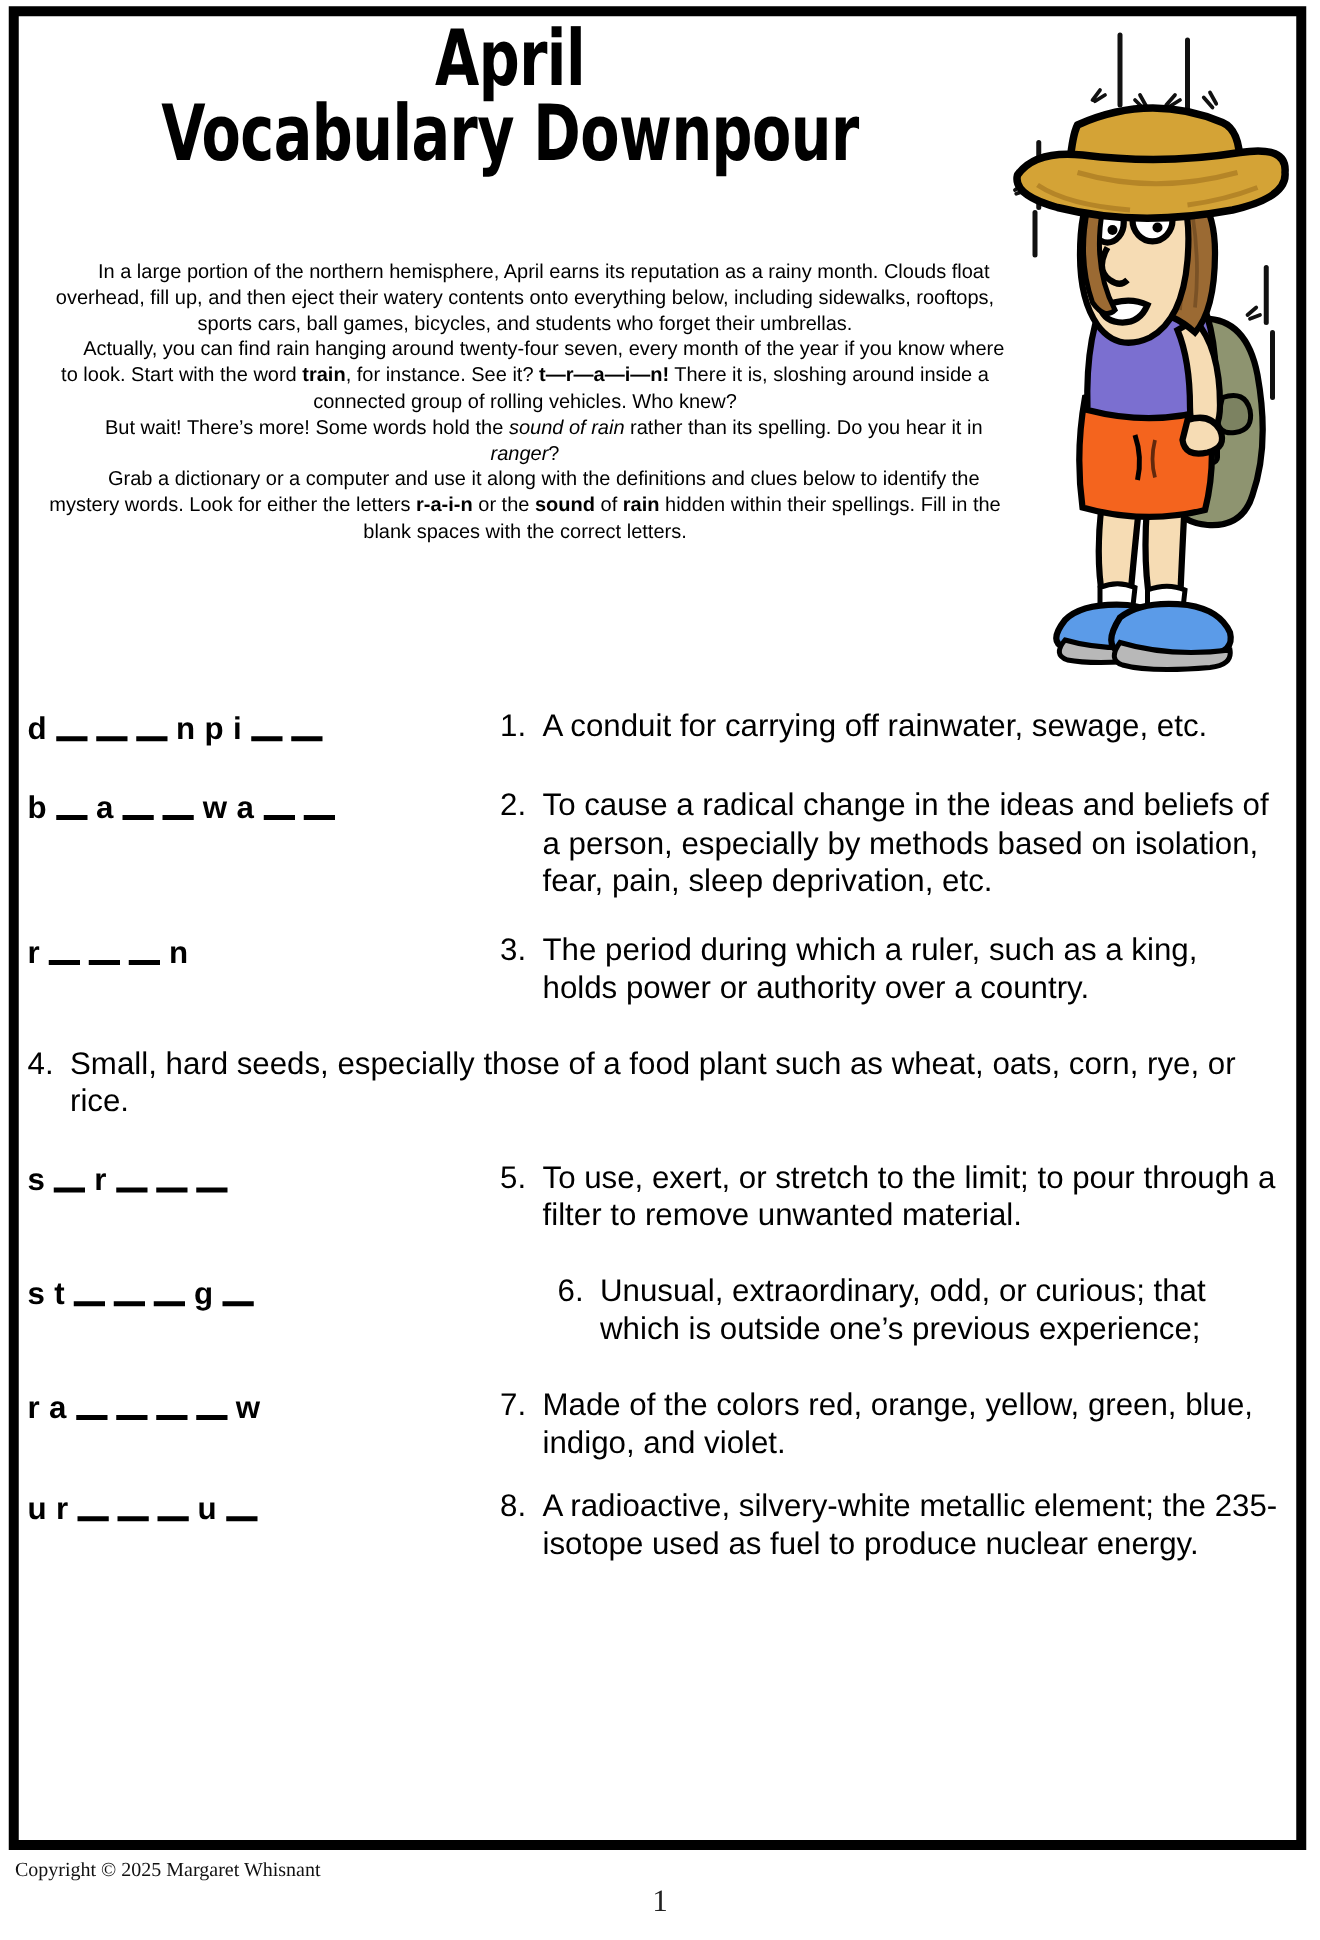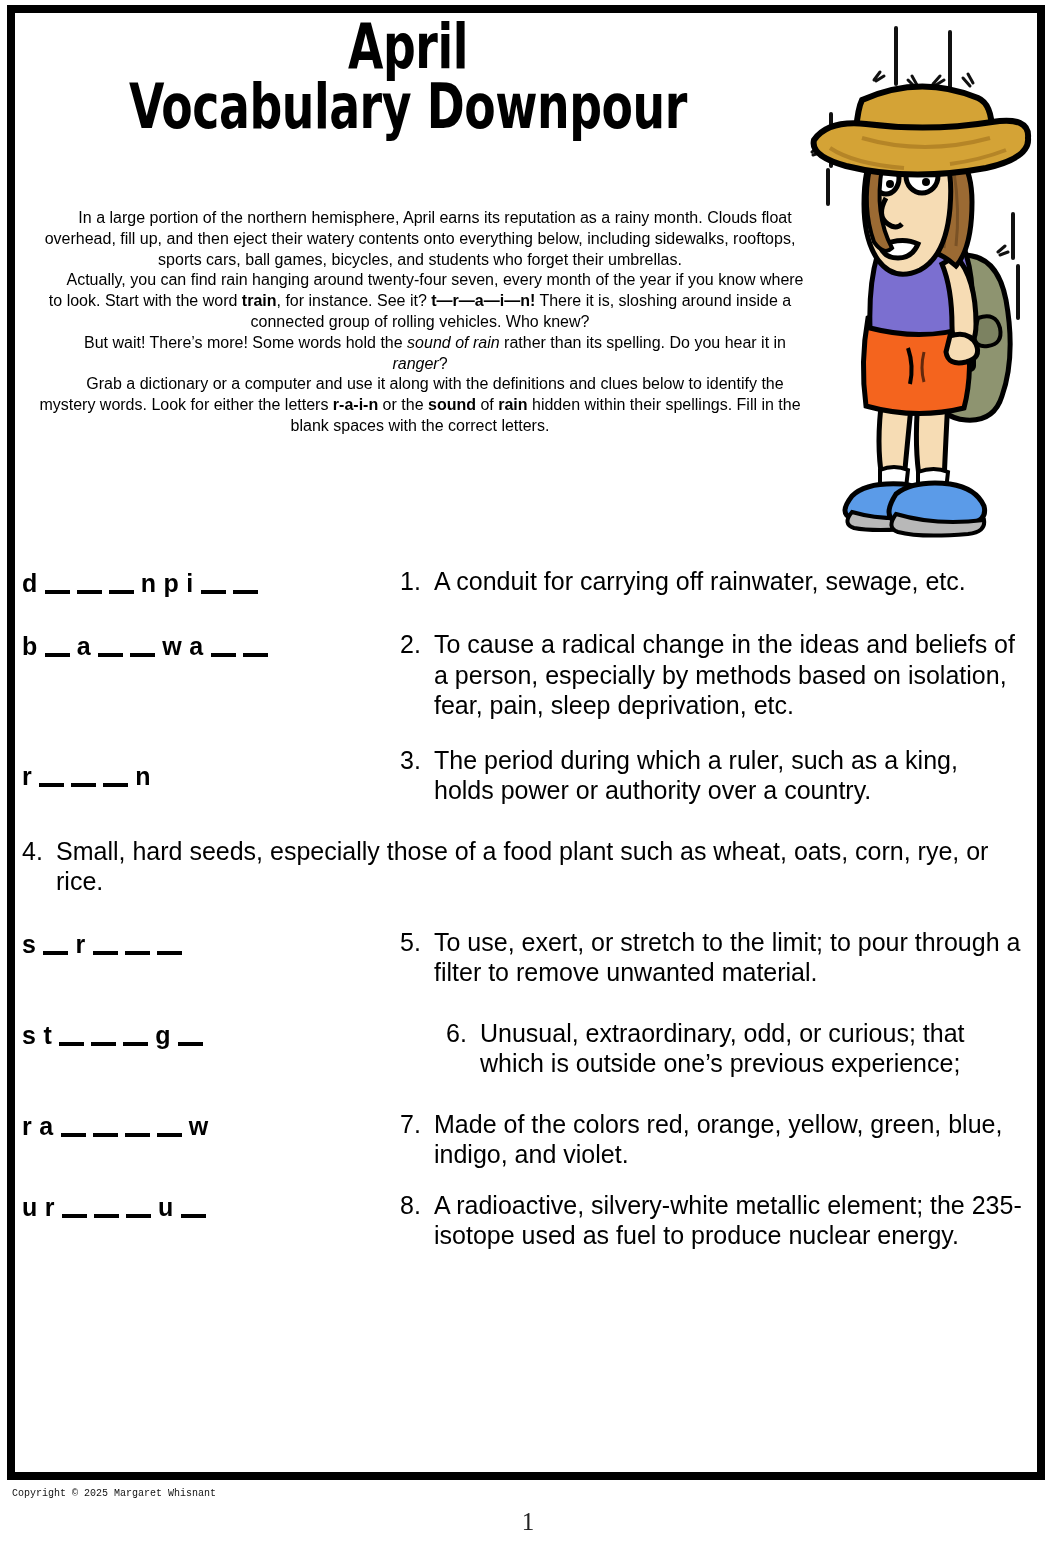--- a/index.html
+++ b/index.html
@@ -69,32 +69,32 @@
   .defn{
     flex:1 1 auto;display:flex;align-items:flex-start;
     font-size:25px;line-height:1.22;
   }
   .defn .num{flex:0 0 34px;}
   .defn .txt{flex:1 1 auto;}
 
   
   .item.r1{margin-bottom:30px;}
   .item.r2{margin-bottom:24px;}
-  .item.r3{margin-bottom:30px;align-items:center;}
+  .item.r3{margin-bottom:30px;}
   .item.r4{margin-bottom:30px;}
   .item.r5{margin-bottom:30px;justify-content:space-between;}
   .item.r6{margin-bottom:30px;gap:46px;}
   .item.r7{margin-bottom:20px;}
   .item.r8{margin-bottom:16px;}
 
   
   .copyright{
     position:absolute;left:12px;top:1488px;
-    font-size:10px;color:#111;
-    font-family:Liberation Mono, monospace;
+    font-size:16px;color:#111;
+    font-family:Liberation Serif, serif;
   }
   .pagenum{
     position:absolute;left:0;top:1508px;width:1056px;
     text-align:center;font-size:25px;color:#222;
     font-family:"Liberation Serif","DejaVu Serif",serif;
   }
 </style>
 </head>
 <body>
 

